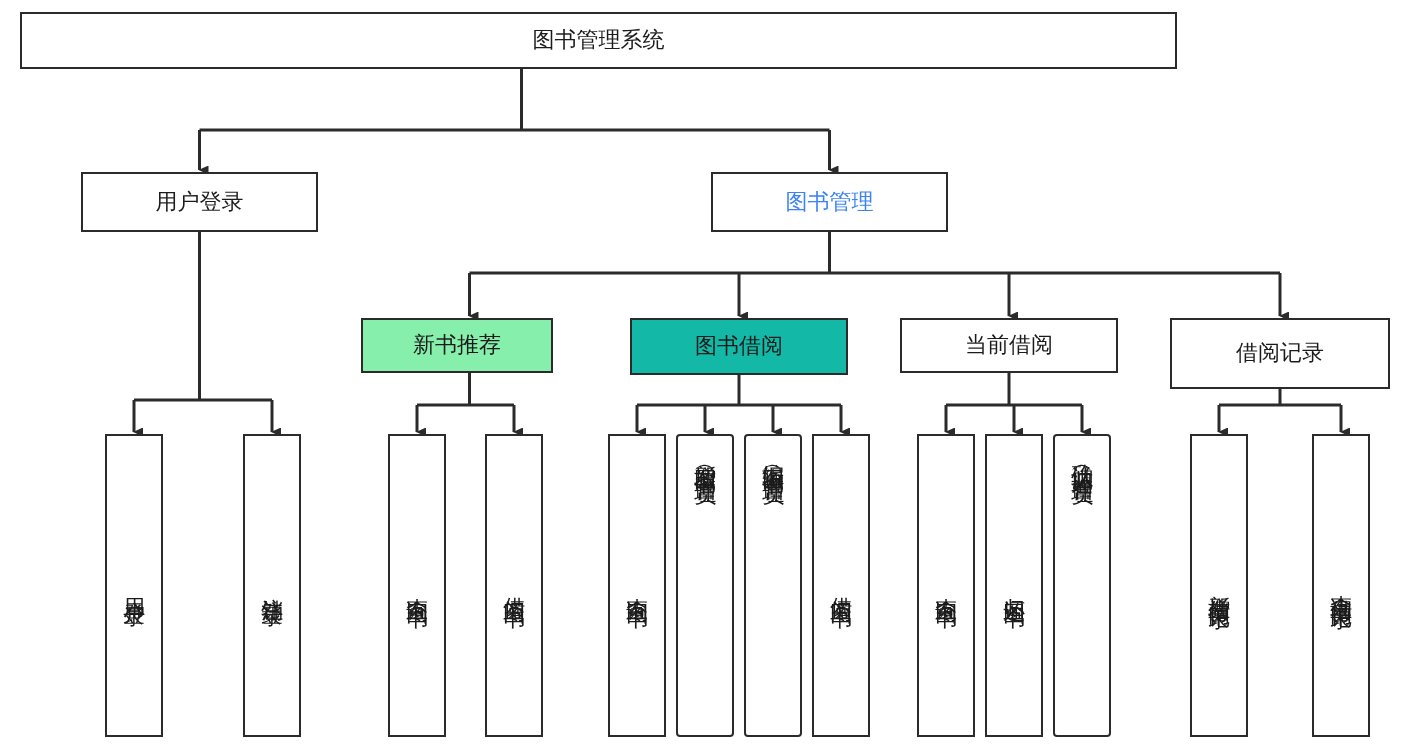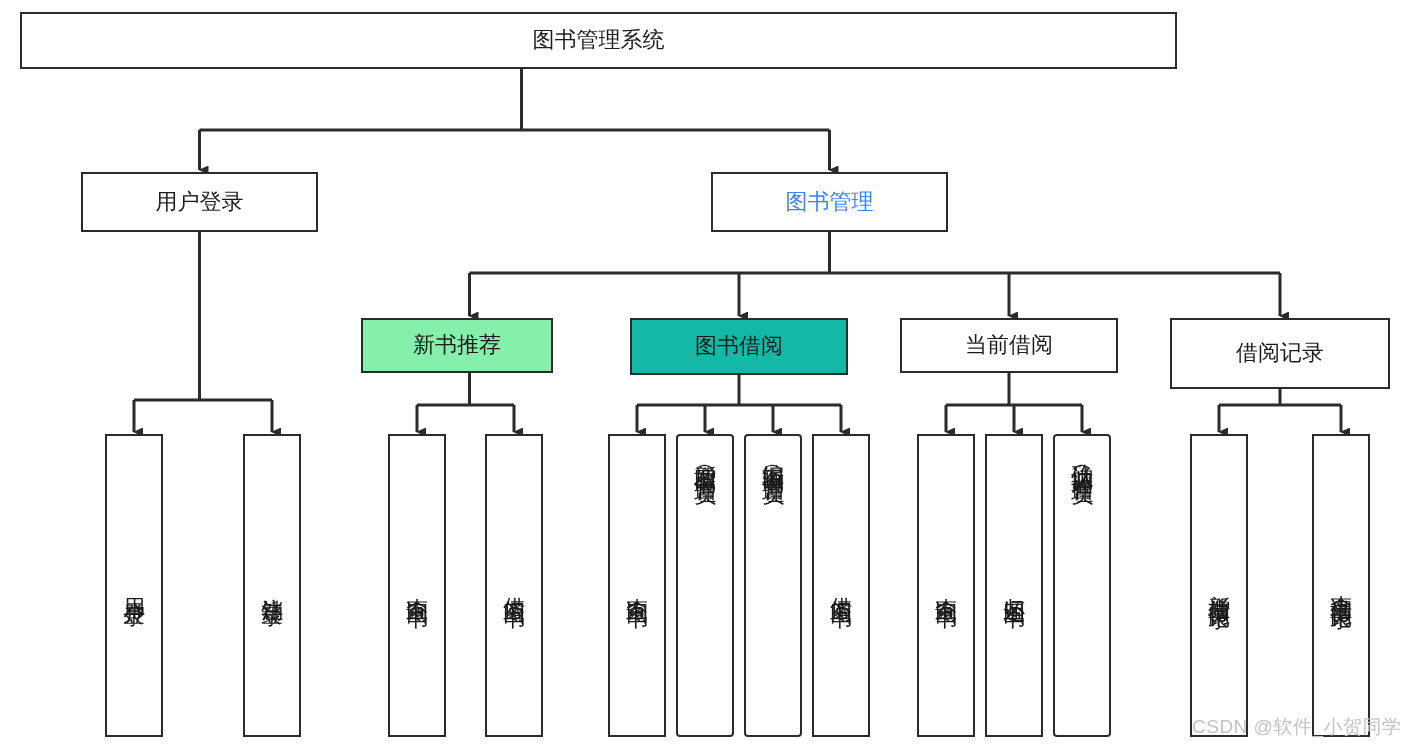--- a/index.html
+++ b/index.html
@@ -167,14 +167,13 @@
         <span class="node-label" style="color: rgb(27, 27, 27);">确认归还（管理员）</span>
       </div>
       <div class="node v-node center-v" style="left: 1190px; top: 434px; width: 58px; height: 303px; border-color: rgb(43, 43, 43); background: rgb(255, 255, 255);">
         <span class="node-label" style="color: rgb(27, 27, 27);">新增借阅记录</span>
       </div>
       <div class="node v-node center-v" style="left: 1312px; top: 434px; width: 58px; height: 303px; border-color: rgb(43, 43, 43); background: rgb(255, 255, 255);">
         <span class="node-label" style="color: rgb(27, 27, 27);">查询借阅记录</span>
       </div>
     </div>
 
-  <div class="watermark" style="left: 1192px; top: 714px;">CSDN @软件_小贺同学</div>
 </div>
 
 </body></html>

